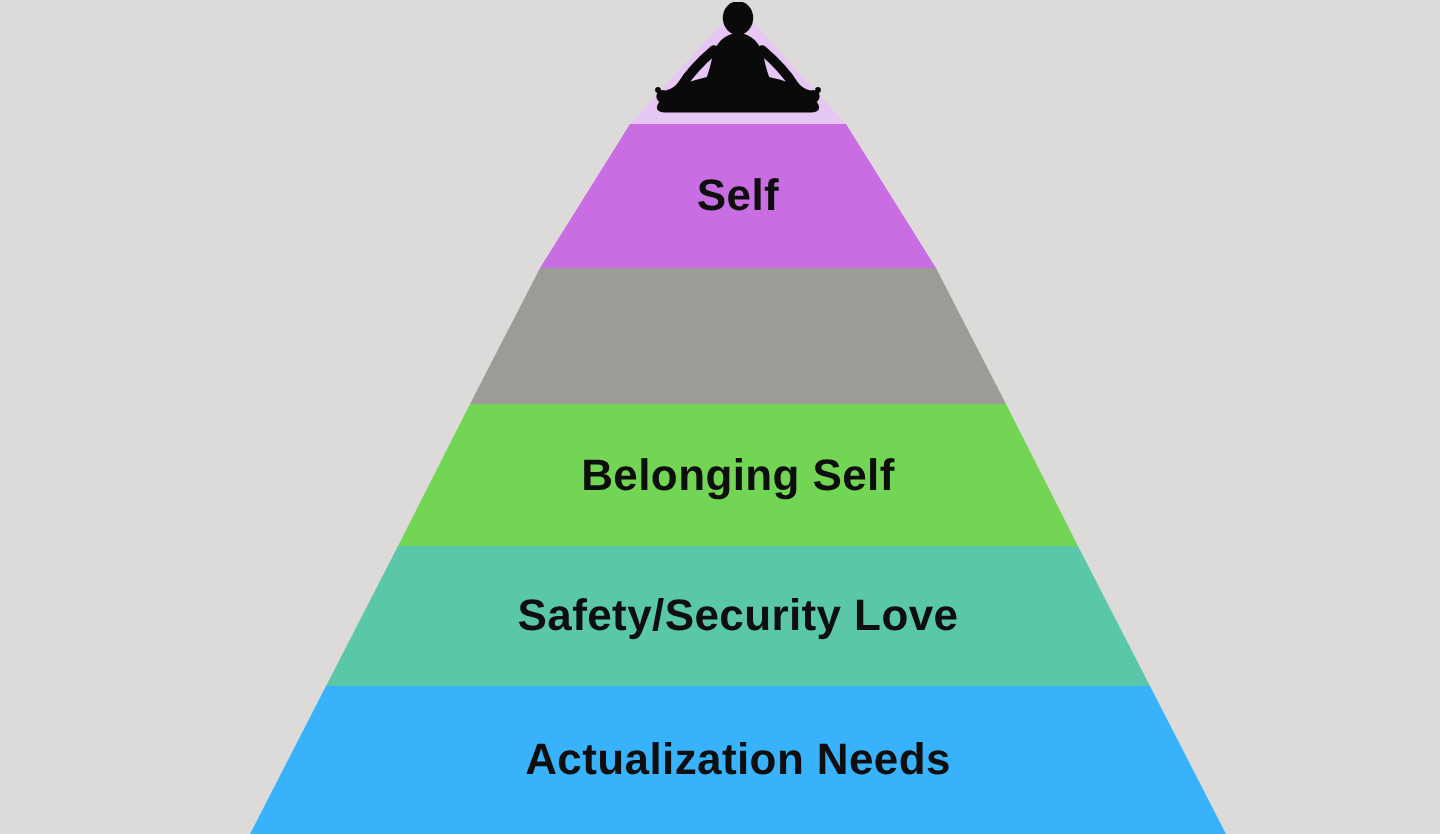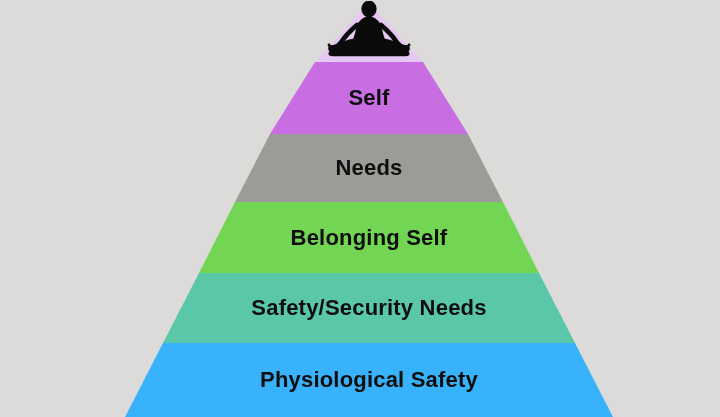--- a/index.html
+++ b/index.html
@@ -57,39 +57,38 @@
     <div class="band b-tip" style="background: rgb(230, 198, 242);"></div>
 
     <div class="band b0" style="background: rgb(200, 110, 226);">
       <div class="lbl">
         <div>Self</div>
       </div>
     </div>
 
     <div class="band b1" style="background: rgb(156, 155, 151);">
       <div class="lbl">
-        <div>Needs</div>
       </div>
     </div>
 
     <div class="band b2" style="background: rgb(114, 213, 83);">
       <div class="lbl">
         <div>Belonging Self</div>
       </div>
     </div>
 
     <div class="band b3" style="background: rgb(90, 200, 168);">
       <div class="lbl">
-        <div>Safety/Security Needs</div>
+        <div>Safety/Security Love</div>
       </div>
     </div>
 
     <div class="band b4" style="background: rgb(56, 179, 251);">
       <div class="lbl">
-        <div>Physiological Safety</div>
+        <div>Actualization Needs</div>
       </div>
     </div>
 
   </div>
 
   <svg class="figure" viewBox="0 0 120 80" xmlns="http://www.w3.org/2000/svg" aria-label="person-meditating-silhouette">
     <g fill="#0a0a0a" stroke="none">
 
       <ellipse cx="60" cy="10" rx="9.5" ry="10.5"></ellipse>
 

